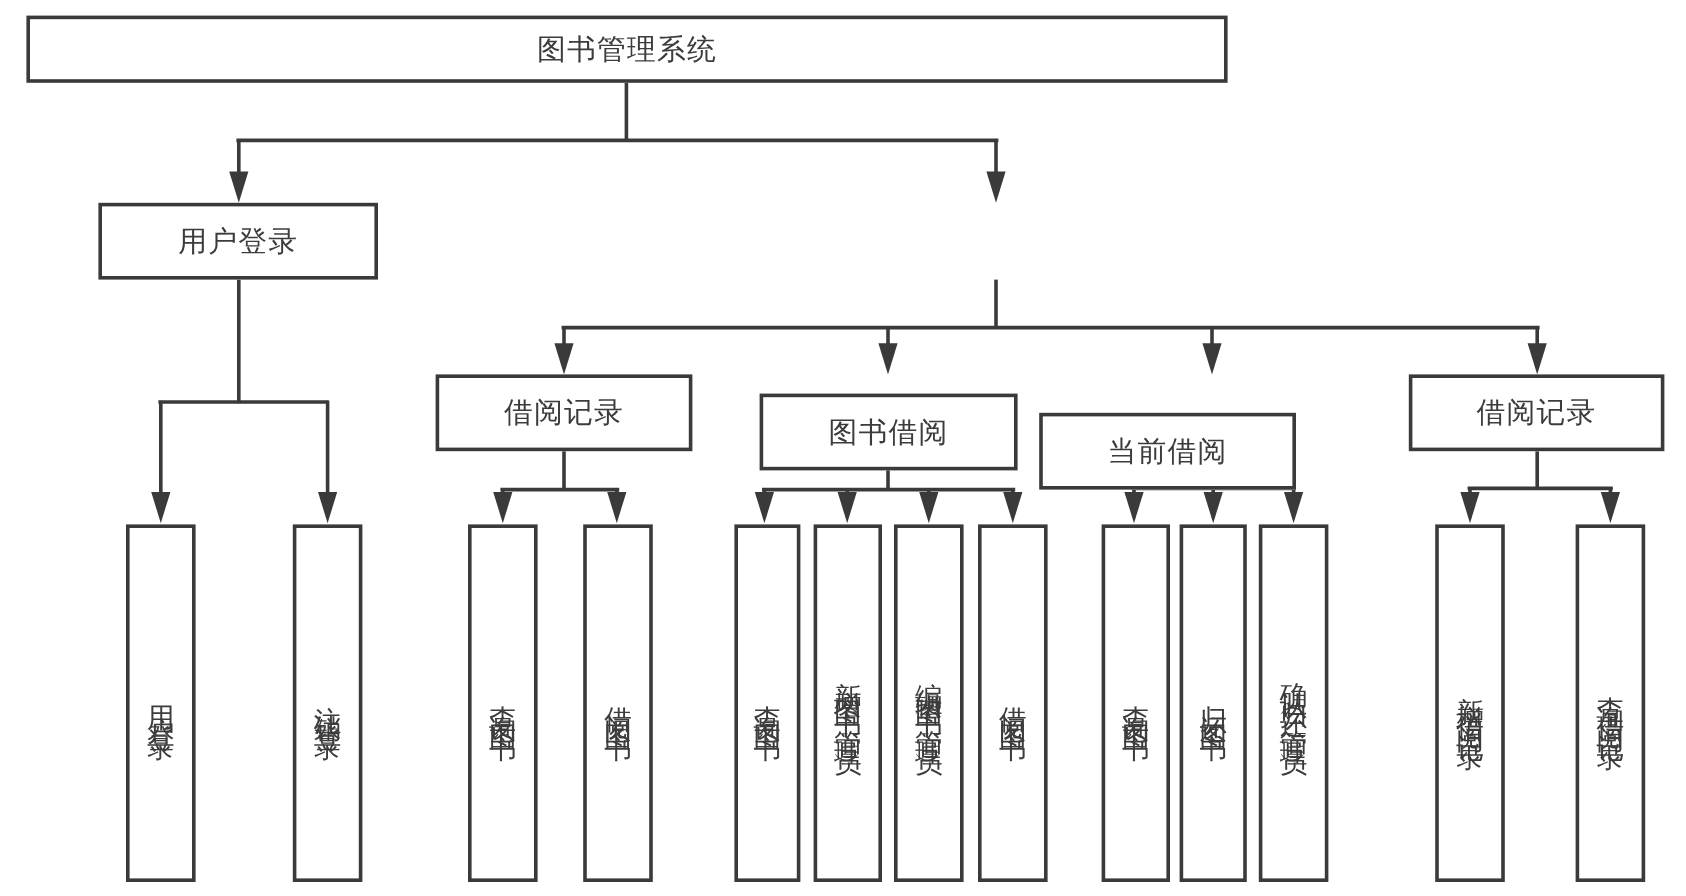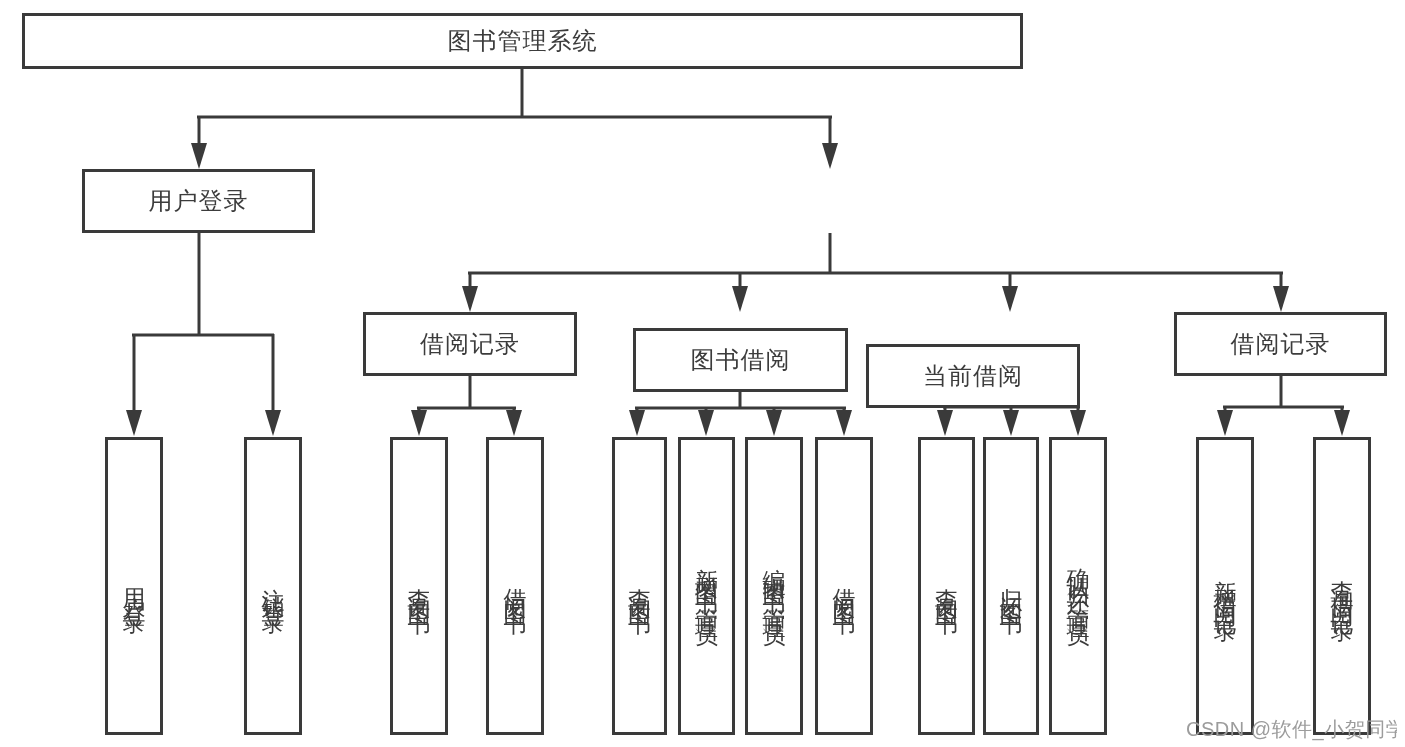--- a/index.html
+++ b/index.html
@@ -149,15 +149,14 @@
   <div class="vbox" style="left:745px;top:437px;width:58px;height:298px;">编辑图书（管理员）</div>
   <div class="vbox" style="left:815px;top:437px;width:58px;height:298px;">借阅图书</div>
 
   <div class="vbox" style="left:918px;top:437px;width:57px;height:298px;">查询图书</div>
   <div class="vbox" style="left:983px;top:437px;width:56px;height:298px;">归还图书</div>
   <div class="vbox" style="left:1049px;top:437px;width:58px;height:298px;">确认归还（管理员）</div>
 
   <div class="vbox" style="left:1196px;top:437px;width:58px;height:298px;">新增借阅记录</div>
   <div class="vbox" style="left:1313px;top:437px;width:58px;height:298px;">查询借阅记录</div>
 
-  <div class="watermark">CSDN @软件_小贺同学</div>
 
 </div>
 
 </body></html>

